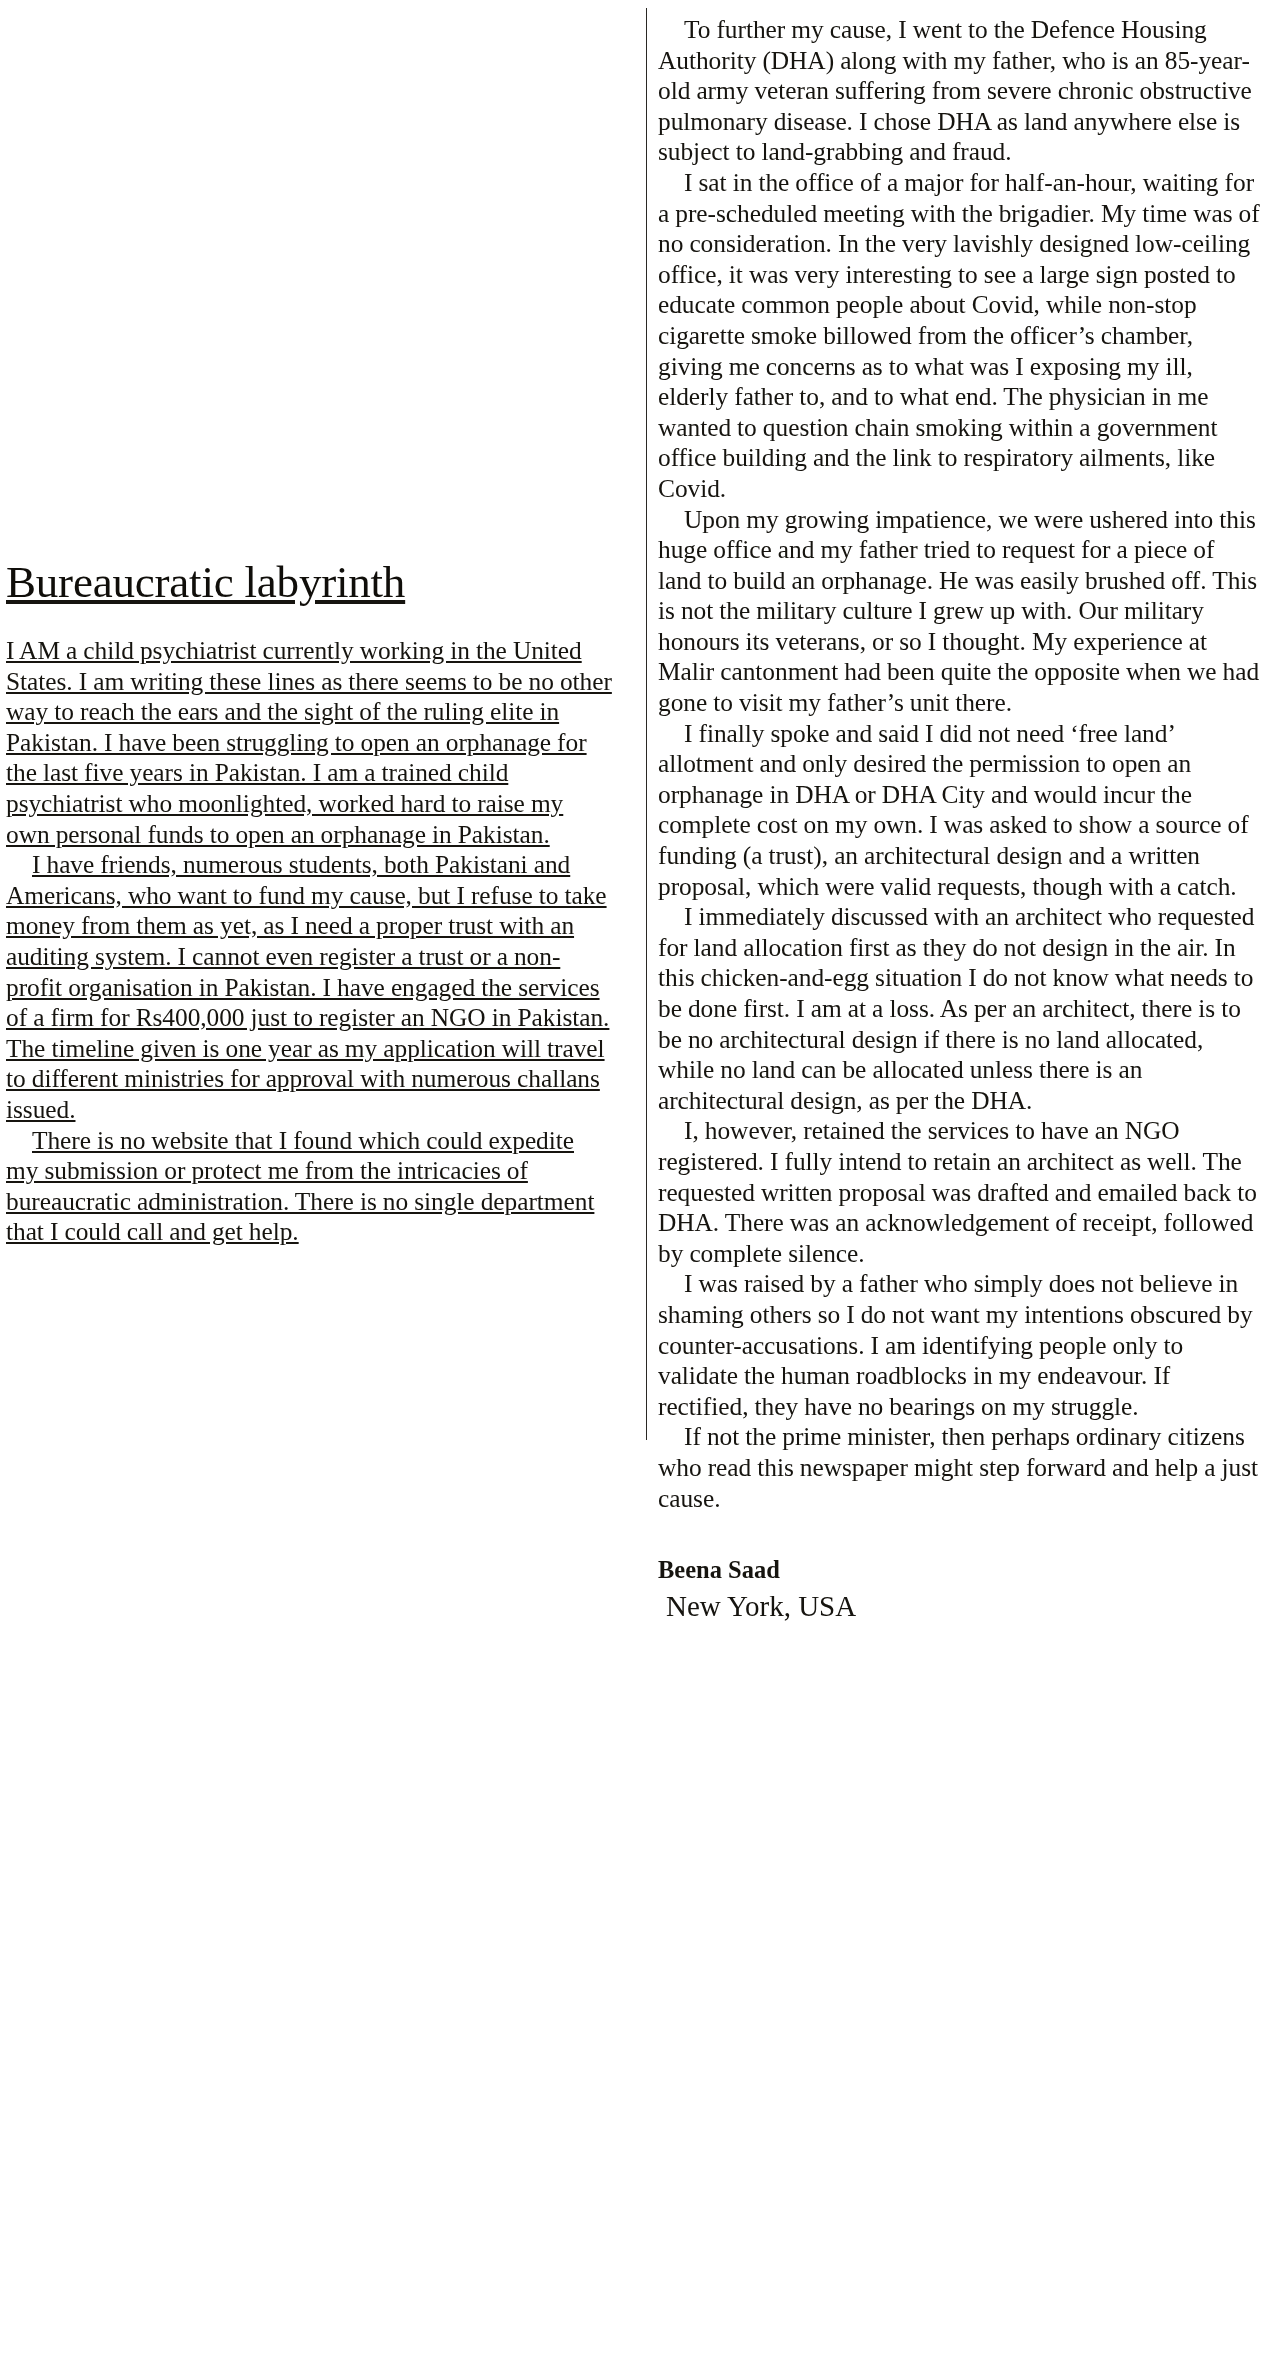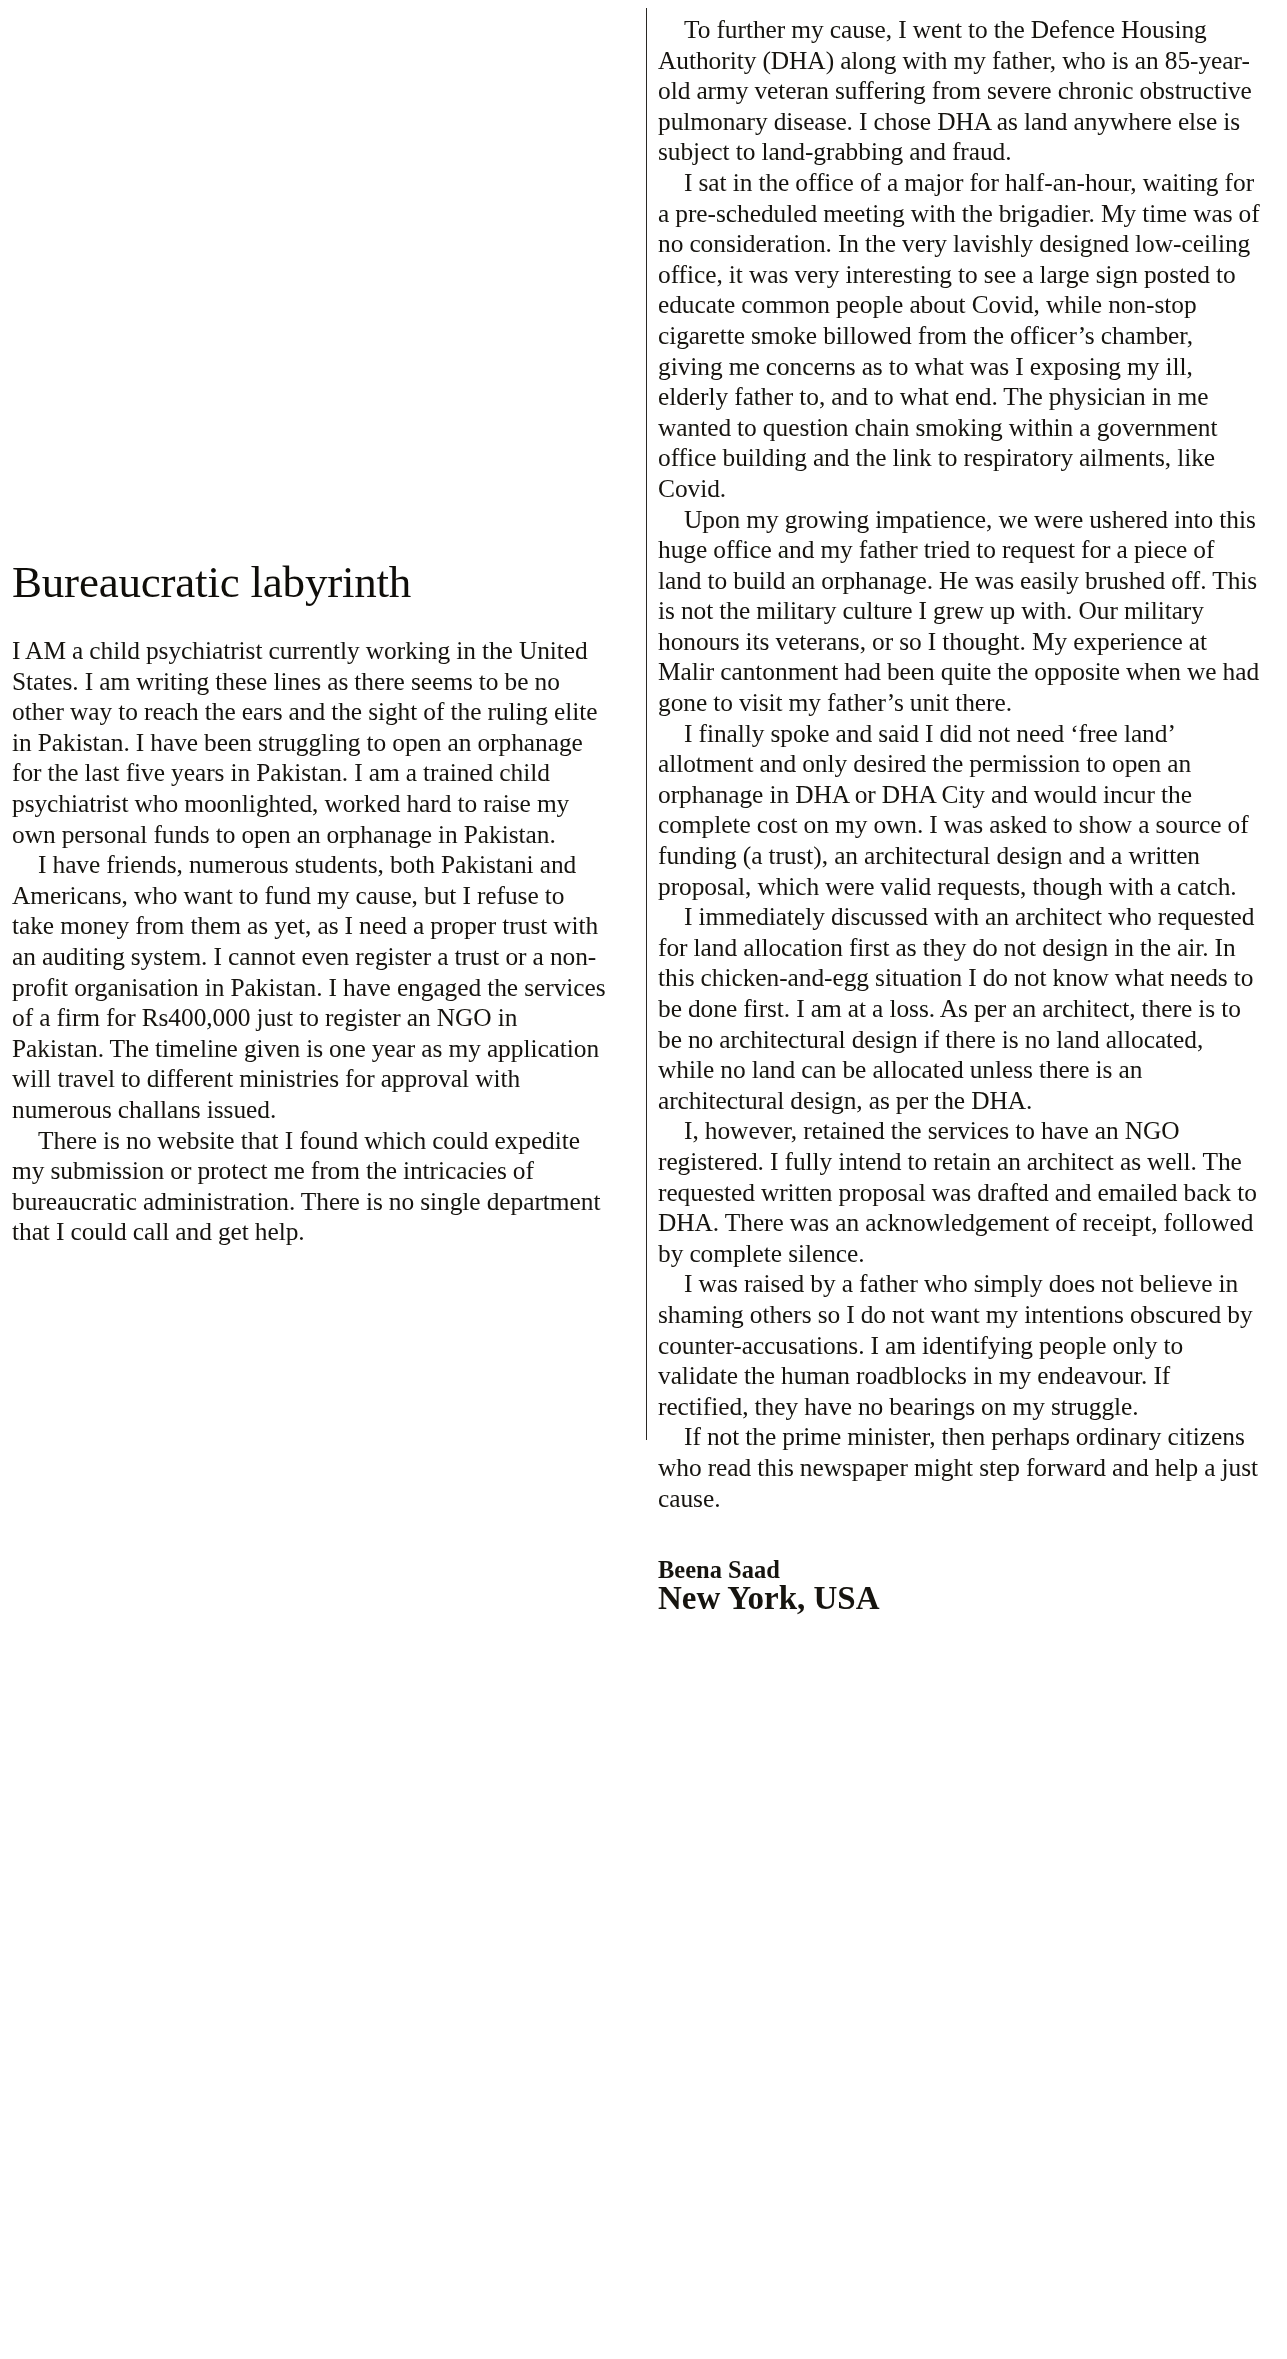--- a/index.html
+++ b/index.html
@@ -20,24 +20,25 @@
     position: absolute;
     inset: 0;
     display: flex;
     flex-direction: row;
     align-items: flex-start;
   }
 
   
   .col-left {
     width: 630px;
-    padding: 0 18px 0 12px;
+    padding: 0 18px 0 6px;
     box-sizing: border-box;
     position: relative;
     height: 100%;
+    text-decoration: underline;
   }
   .headline-spacer {
     height: 560px;
   }
   .headline {
     font-family: "Liberation Serif", "DejaVu Serif", serif;
     font-weight: 400;
     font-size: 45px;
     line-height: 1.0;
     letter-spacing: -0.2px;
@@ -82,24 +83,23 @@
   .signature {
     margin-top: 42px;
   }
   .sig-name {
     font-weight: bold;
     font-size: 24.5px;
     line-height: 29px;
     margin: 0;
   }
   .sig-place {
-    font-size: 33px;
+    font-size: 29px;
     line-height: 29px;
-    margin: 0;
-    font-weight: bold;
+    margin: 8px;
   }
 </style>
 </head>
 <body>
 
 <div class="page">
 
   <div class="col-left">
     <div class="headline-spacer"></div>
     <h1 class="headline">Bureaucratic labyrinth</h1>

